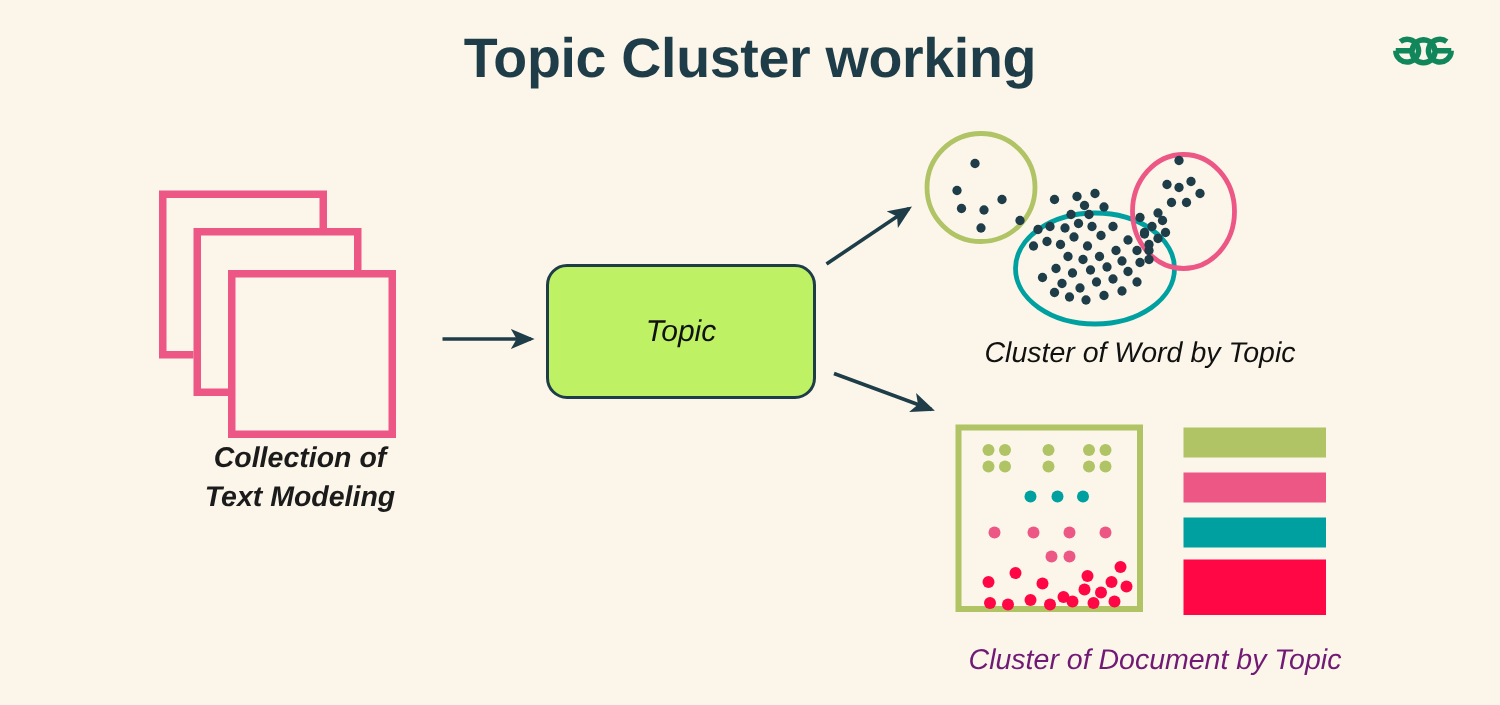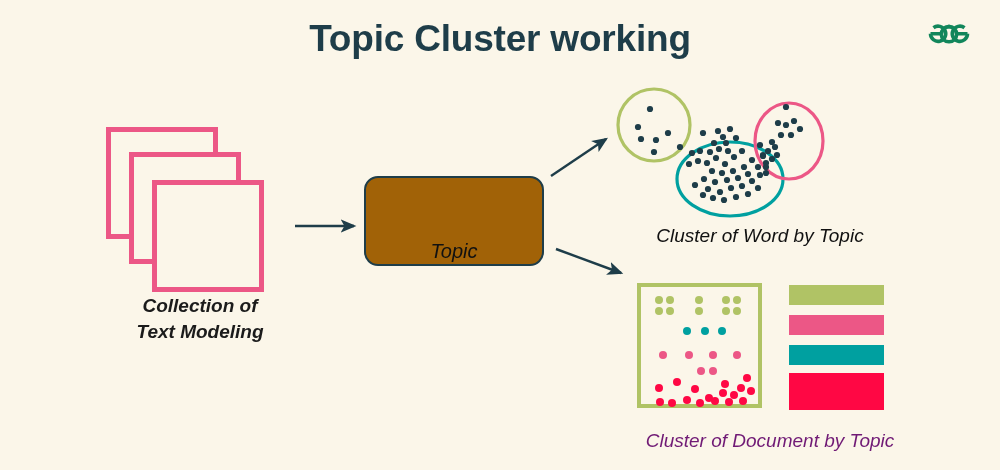--- a/index.html
+++ b/index.html
@@ -64,24 +64,24 @@
   }
 
   
   #process-box {
     left: 364px;
     top: 176px;
     width: 180px;
     height: 90px;
     border: 2.5px solid #1e3d49;
     border-radius: 14px;
-    background: #a16207;
+    background: #bef264;
     box-sizing: border-box;
     display: flex;
-    align-items: flex-end;
+    align-items: center;
     justify-content: center;
   }
   #process-box-label {
     font-size: 20px;
     font-style: italic;
     color: #111;
     text-align: center;
     line-height: 1.3;
   }
 

